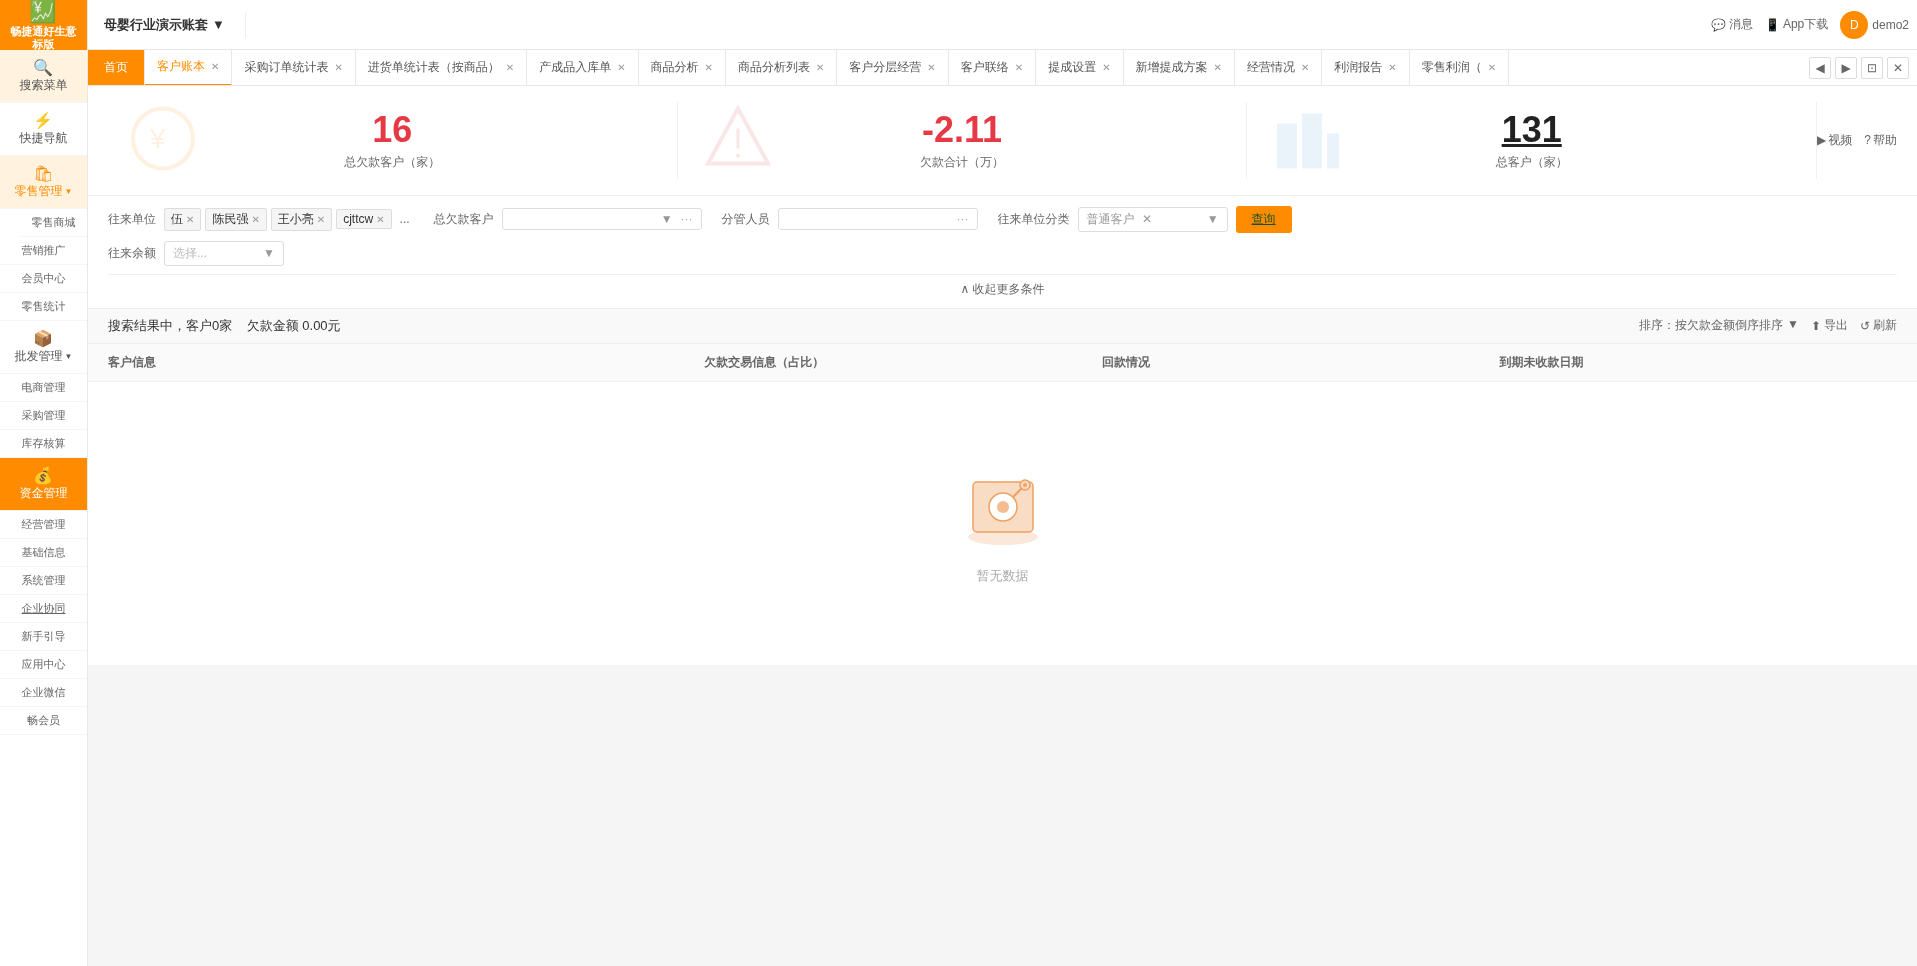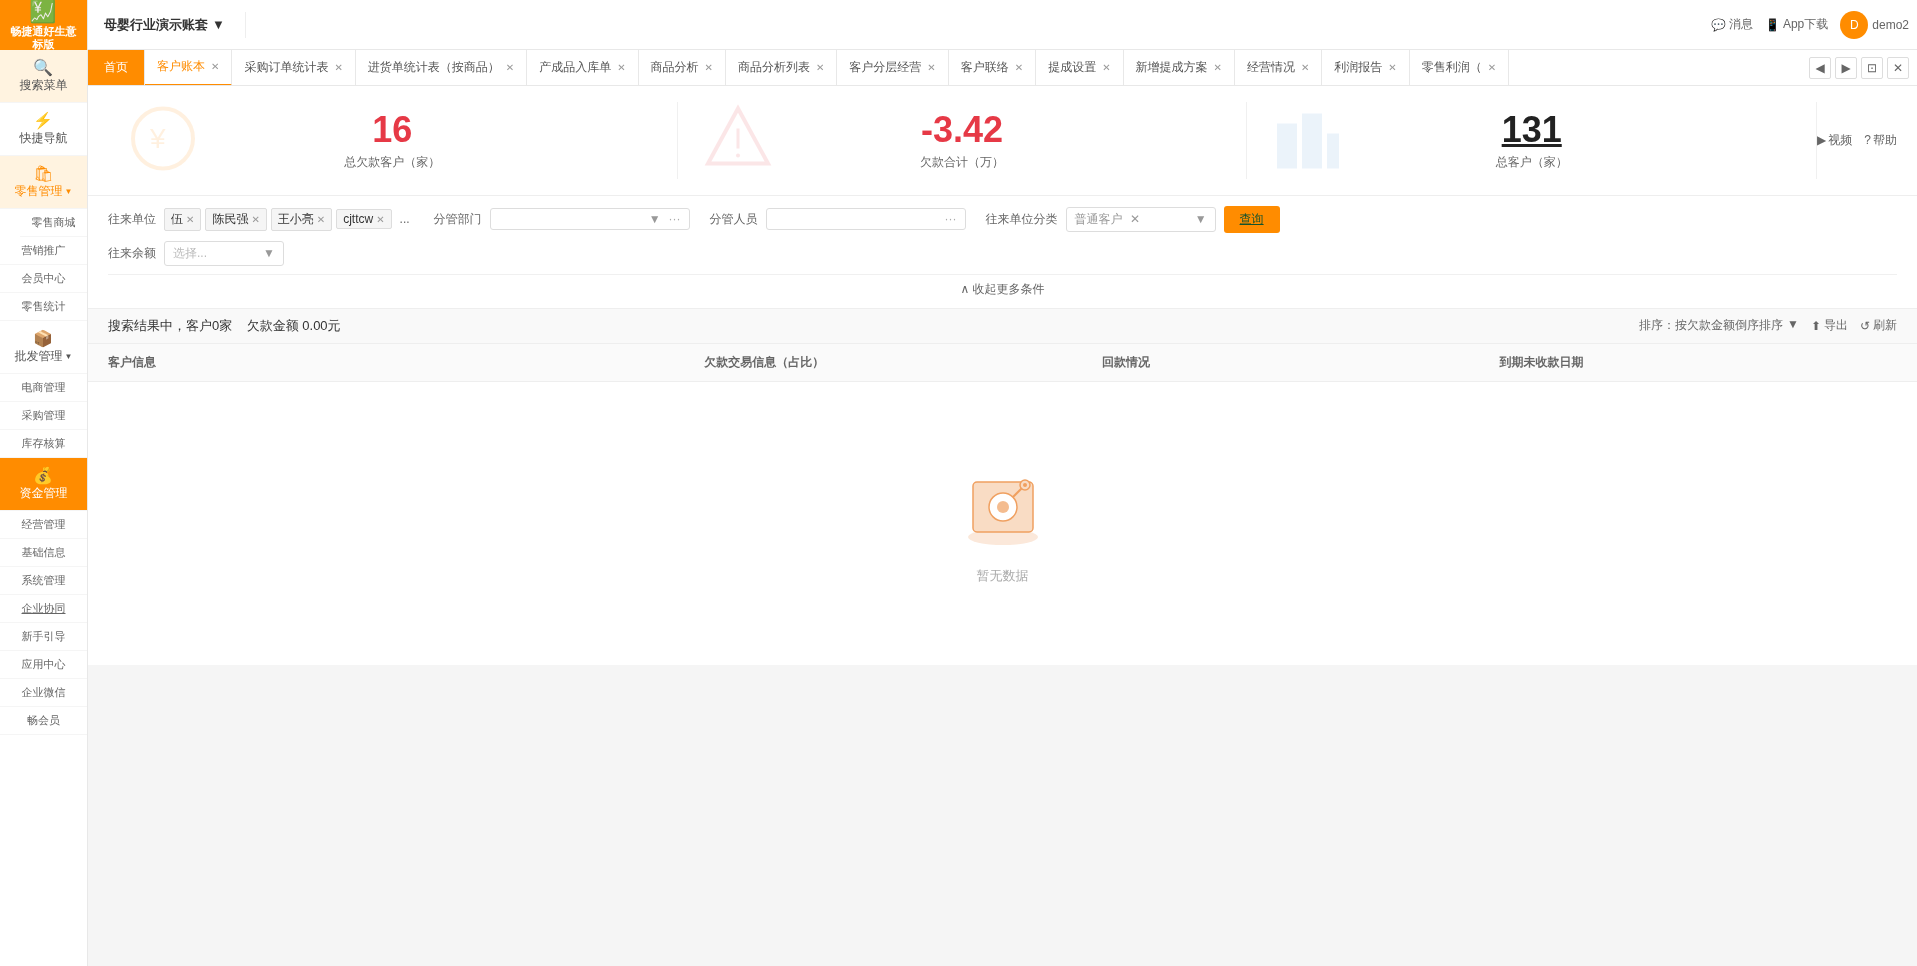--- a/index.html
+++ b/index.html
@@ -266,21 +266,21 @@
       </div>
 
       <div class="stat-block" style="position:relative; min-width:280px;">
         <div style="position:absolute; left:20px; top:50%; transform:translateY(-50%); opacity:0.12;">
           <svg width="80" height="70" viewBox="0 0 80 70">
             <polygon points="40,5 70,60 10,60" fill="none" stroke="#e63946" stroke-width="4"></polygon>
             <line x1="40" y1="25" x2="40" y2="45" stroke="#e63946" stroke-width="3"></line>
             <circle cx="40" cy="52" r="2" fill="#e63946"></circle>
           </svg>
         </div>
-        <span class="stat-number red">-3.42</span>
+        <span class="stat-number red">-2.11</span>
         <span class="stat-label">欠款合计（万）</span>
       </div>
 
       <div class="stat-block" style="position:relative; min-width:280px;">
         <div style="position:absolute; left:20px; top:50%; transform:translateY(-50%); opacity:0.1;">
           <svg width="80" height="70" viewBox="0 0 80 70">
             <rect x="10" y="20" width="20" height="45" fill="#4a90d9"></rect>
             <rect x="35" y="10" width="20" height="55" fill="#4a90d9"></rect>
             <rect x="60" y="30" width="12" height="35" fill="#4a90d9"></rect>
           </svg>
@@ -317,21 +317,21 @@
             <span>王小亮</span>
             <span class="tag-close">✕</span>
           </span>
           <span class="tag">
             <span>cjttcw</span>
             <span class="tag-close">✕</span>
           </span>
           <span class="tag-more">...</span>
         </div>
 
-        <span class="filter-label" style="margin-left:12px;">分管部门</span>
+        <span class="filter-label" style="margin-left:12px;">总欠款客户</span>
         <div class="filter-select filter-select-wide">
           <span style="flex:1;"></span>
           <span>▼</span>
           <span style="margin-left:4px; color:#aaa;">···</span>
         </div>
 
         <span class="filter-label" style="margin-left:12px;">分管人员</span>
         <div class="filter-select filter-select-wide">
           <span style="flex:1;"></span>
           <span style="color:#aaa;">···</span>

